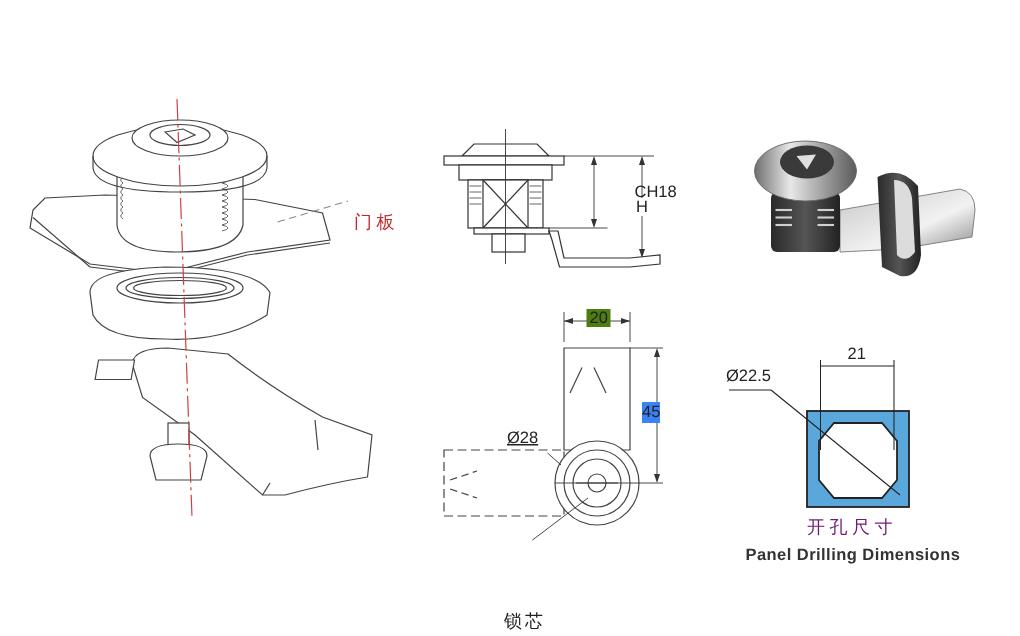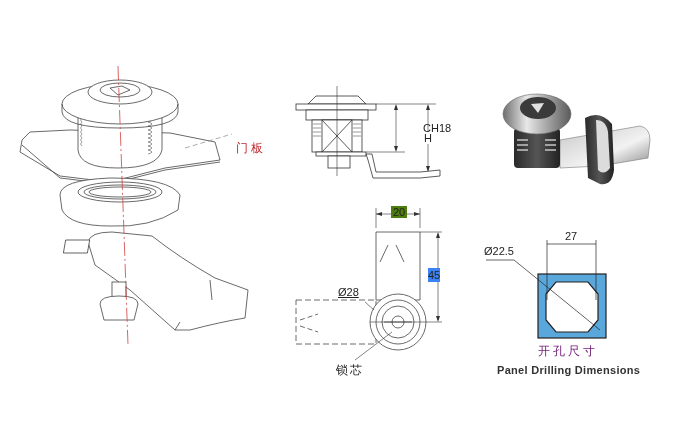--- a/index.html
+++ b/index.html
@@ -1,21 +1,21 @@
 <!DOCTYPE html>
 <html><head>
   <meta charset="utf-8">
   <style>
     html, body { margin: 0; padding: 0; background: #ffffff; }
     body { width: 680px; height: 424px; position: relative; overflow: hidden; font-family: "Liberation Sans", sans-serif; }
     .layer { position: absolute; left: 0; top: 0; width: 680px; height: 424px; }
     .label { position: absolute; color: #222; font-family: "Liberation Sans", sans-serif; white-space: nowrap; }
     .dim { font-size: 11px; }
     .cn-red { color: #c0272d; font-size: 12px; font-family: "DejaVu Sans", sans-serif; letter-spacing: 3px; }
-    .cn { font-size: 12px; font-family: "DejaVu Sans", sans-serif; letter-spacing: 2px; }
+    .cn { font-size: 12px; font-family: "DejaVu Sans", sans-serif; letter-spacing: 2px; margin-top: 44px; }
     .caption-cn { font-size: 12px; font-family: "DejaVu Sans", sans-serif; letter-spacing: 3px; color: #701a75; }
     .caption-en { font-size: 11px; color: #333; letter-spacing: 0.3px; }
   </style>
 </head>
 <body>
 
 <svg class="layer" viewBox="0 0 680 424" xmlns="http://www.w3.org/2000/svg">
   <g fill="#ffffff" stroke="#444" stroke-width="0.8">
 
     <polygon points="22,140 30,132 70,130 170,133 215,142 220,160 165,168 110,182 60,176 20,152"></polygon>
@@ -173,16 +173,16 @@
   <rect x="538" y="274" width="68" height="64" fill="#5aa7dc" stroke="#222" stroke-width="1.2"></rect>
   <path d="M556,282 L588,282 L598,294 L598,320 L588,332 L556,332 L546,320 L546,294 Z" fill="#ffffff" stroke="#222" stroke-width="1.2"></path>
   <g stroke="#222" stroke-width="0.7" fill="none">
     <line x1="547" y1="240" x2="547" y2="300"></line>
     <line x1="596" y1="240" x2="596" y2="300"></line>
     <line x1="547" y1="244" x2="596" y2="244"></line>
     <line x1="486" y1="260" x2="514" y2="260"></line>
     <line x1="514" y1="260" x2="600" y2="330"></line>
   </g>
 </svg>
-<div class="label dim" style="left:565px; top:230px;">27</div>
+<div class="label dim" style="left:565px; top:230px;">21</div>
 <div class="label dim" style="left:484px; top:245px;text-align:center;">Ø22.5</div>
 <div class="label caption-cn" style="left:538px; top:343px;">开孔尺寸</div>
 <div class="label caption-en" style="left:497px; top:364px;font-weight:bold;">Panel Drilling Dimensions</div>
 
 </body></html>

